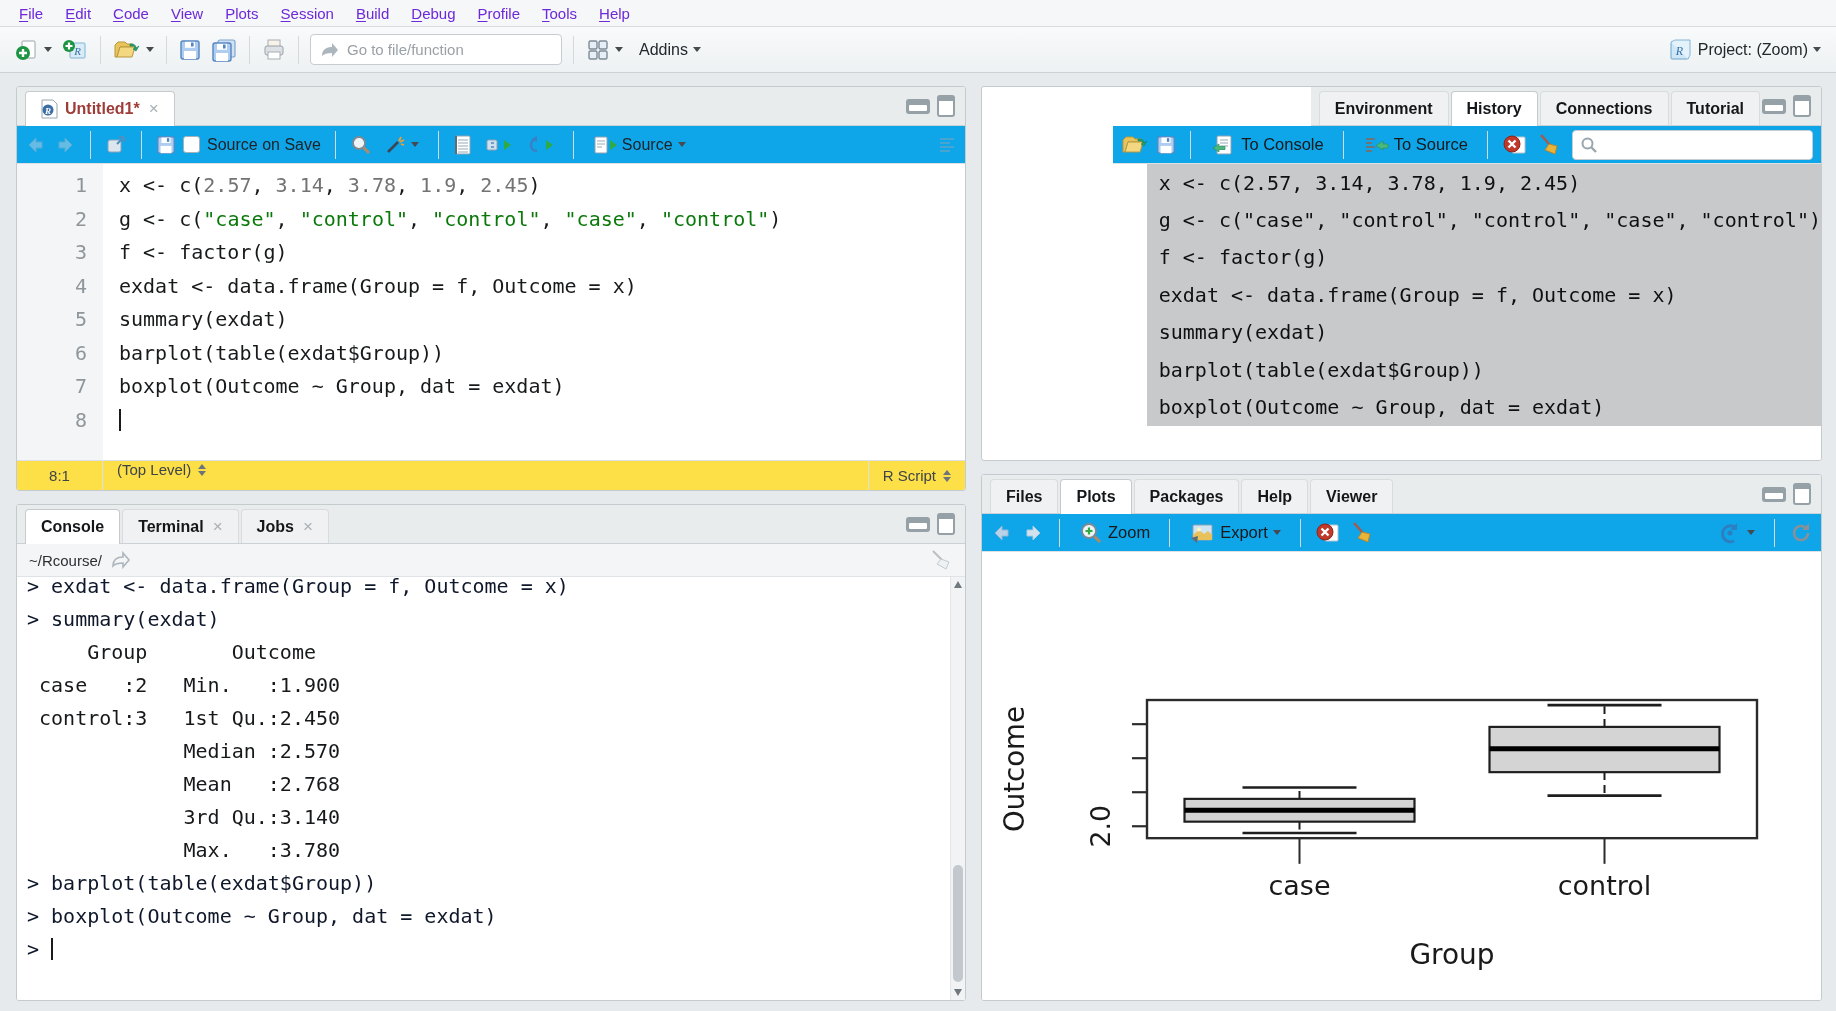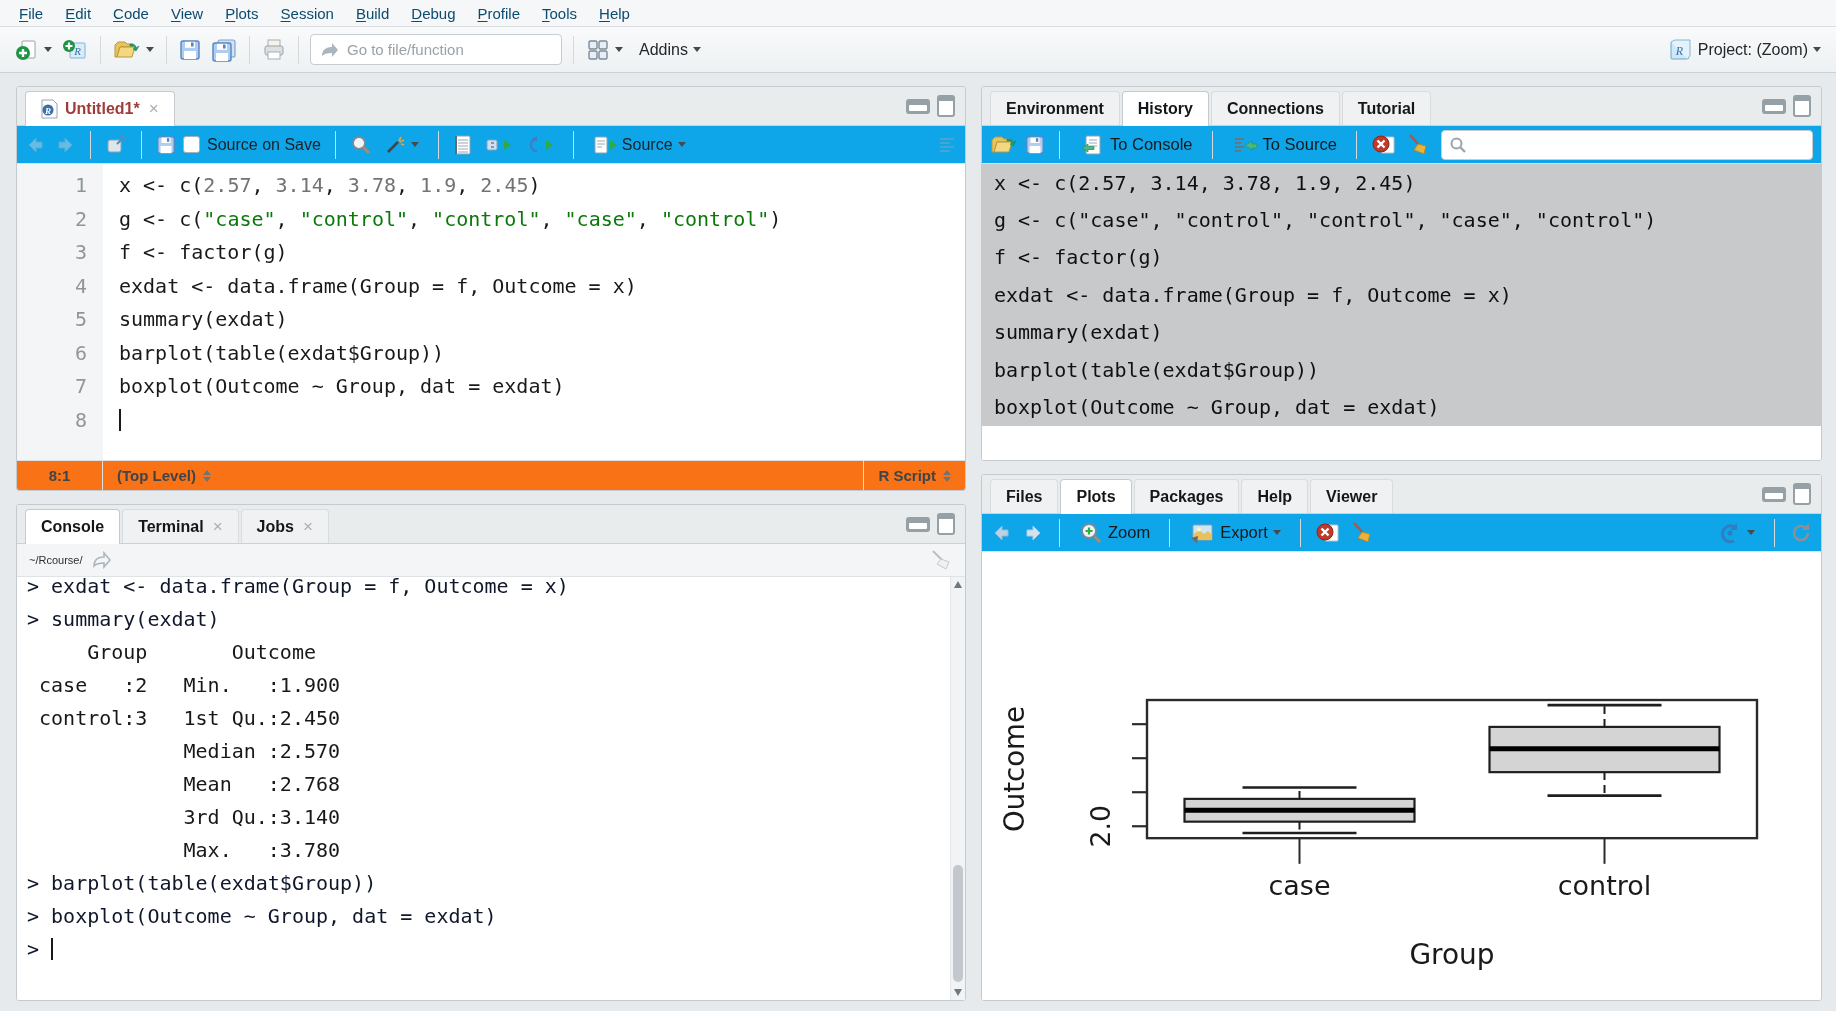--- a/index.html
+++ b/index.html
@@ -1,21 +1,21 @@
 <!DOCTYPE html>
 <html><head>
 <meta charset="utf-8">
 <style>
   * { box-sizing: border-box; margin: 0; padding: 0; }
   html,body { width:1836px; height:1011px; }
   body { font-family:"Liberation Sans","DejaVu Sans",sans-serif; background:#e7eaed; overflow:hidden; color:#1d2226; }
   .app { width:1836px; height:1011px; display:flex; flex-direction:column; }
 
   
-  .menubar { height:27px; background:#f5f7f8; border-bottom:1px solid #d9dde0; display:flex; align-items:center; padding:0 8px; font-size:15px; color:#0c4a6e; flex:0 0 auto;}
+  .menubar { height:27px; background:#f5f7f8; border-bottom:1px solid #d9dde0; display:flex; align-items:center; padding:0 8px; font-size:15px; color:#6d28d9; flex:0 0 auto;}
   .menu-item { padding:3px 11px; border-radius:2px; }
   .menu-item u { text-underline-offset:2px; }
 
   
   .toolbar { height:46px; background:linear-gradient(#f8fafb,#eef1f3); border-bottom:1px solid #ccd1d5; display:flex; align-items:center; padding:0 10px; flex:0 0 auto; }
   .tbtn { display:flex; align-items:center; gap:5px; padding:4px 5px; border-radius:3px; }
   .tsep { width:1px; height:28px; background:#d4d9dd; margin:0 7px; flex:0 0 auto;}
   .caret { width:0; height:0; border-left:4px solid transparent; border-right:4px solid transparent; border-top:5px solid #444a50; display:inline-block; }
   .toolbar-label { font-size:16px; color:#23282c; }
   .goto-wrap { position:relative; margin:0 4px; }
@@ -44,31 +44,31 @@
   .pane-toolbar { background:#0ea5e9; border-bottom:1px solid #dde1e4; display:flex; align-items:center; padding:0 8px; gap:7px; flex:0 0 38px; font-size:16px; }
   .pt-label { font-size:16.5px; color:#17191b; }
 
   
   .ed-body { flex:1; display:flex; font:20px/33.5px "DejaVu Sans Mono","Liberation Mono",monospace; min-height:0; overflow:hidden; background:#fff; }
   .gutter { width:86px; background:#f3f5f6; color:#8f969b; text-align:right; padding:5px 16px 0 0; flex:0 0 auto; }
   .codearea { flex:1; padding:5px 0 0 16px; white-space:pre; color:#17191a; }
   .tok-num { color:#737373; }
   .tok-str { color:#0a790a; }
   .cursor { display:inline-block; width:2px; height:22px; background:#1a1a1a; vertical-align:-4px; }
-  .ed-status { flex:0 0 30px; border-top:1px solid #dde1e4; background:#f97316; display:flex; align-items:center; font-size:15px; color:#3f4448;font-weight:bold; }
+  .ed-status { flex:0 0 30px; border-top:1px solid #dde1e4; background:#fde047; display:flex; align-items:flex-start; font-size:15px; color:#3f4448; }
   .ed-status .cell-pos { width:86px; text-align:center; border-right:1px solid #dde1e4; align-self:stretch; display:flex; align-items:center; justify-content:center; }
   .ed-status .cell-scope { padding:0 14px; display:flex; align-items:center; gap:7px; }
   .ed-status .cell-type { margin-left:auto; padding:0 14px; display:flex; align-items:center; gap:7px; border-left:1px solid #dde1e4; align-self:stretch; }
   .updown { display:inline-flex; flex-direction:column; gap:2px; }
   .updown i { width:0; height:0; border-left:4px solid transparent; border-right:4px solid transparent; display:block; }
   .updown .up { border-bottom:5px solid #6d747a; }
   .updown .dn { border-top:5px solid #6d747a; }
 
   
-  .console-path { flex:0 0 33px; background:#f3f5f6; border-bottom:1px solid #e0e3e6; display:flex; align-items:center; gap:8px; padding:0 12px; font-size:11px; color:#2c3034; }
+  .console-path { flex:0 0 33px; background:#f3f5f6; border-bottom:1px solid #e0e3e6; display:flex; align-items:center; gap:8px; padding:0 12px; font-size:15px; color:#2c3034; }
   .console-body { flex:1; position:relative; overflow:hidden; font:20px/33px "DejaVu Sans Mono","Liberation Mono",monospace; padding-left:10px; background:#fff; }
   .console-line { white-space:pre; color:#16181a; }
   .console-line.input { color:#0f172a; }
   .console-line.clipped { margin-top:-7px; }
   .vscroll { position:absolute; top:0; right:0; bottom:0; width:15px; background:#f1f3f4; border-left:1px solid #e3e6e8; }
   .vscroll .arr-up { position:absolute; top:4px; left:3px; width:0; height:0; border-left:4.5px solid transparent; border-right:4.5px solid transparent; border-bottom:7px solid #70777d; }
   .vscroll .arr-dn { position:absolute; bottom:4px; left:3px; width:0; height:0; border-left:4.5px solid transparent; border-right:4.5px solid transparent; border-top:7px solid #70777d; }
   .vscroll .thumb { position:absolute; left:2px; right:2px; top:68%; bottom:18px; background:#c2c8cd; border-radius:5px; }
 
   
@@ -358,21 +358,21 @@
               <span class="arr-up"></span>
               <span class="thumb"></span>
               <span class="arr-dn"></span>
             </div>
           </div>
       </section>
     </div>
 
     <div class="col right">
 
-      <section class="pane" style="height:375px; flex:0 0 auto;">
+      <section class="pane" style="height:375px; flex:0 0 auto;align-items:flex-end;">
         <div class="tabbar" id="hist-tabs">
             <div class="tab">
               <span>Environment</span>
             </div>
             <div class="tab active">
               <span>History</span>
             </div>
             <div class="tab">
               <span>Connections</span>
             </div>

